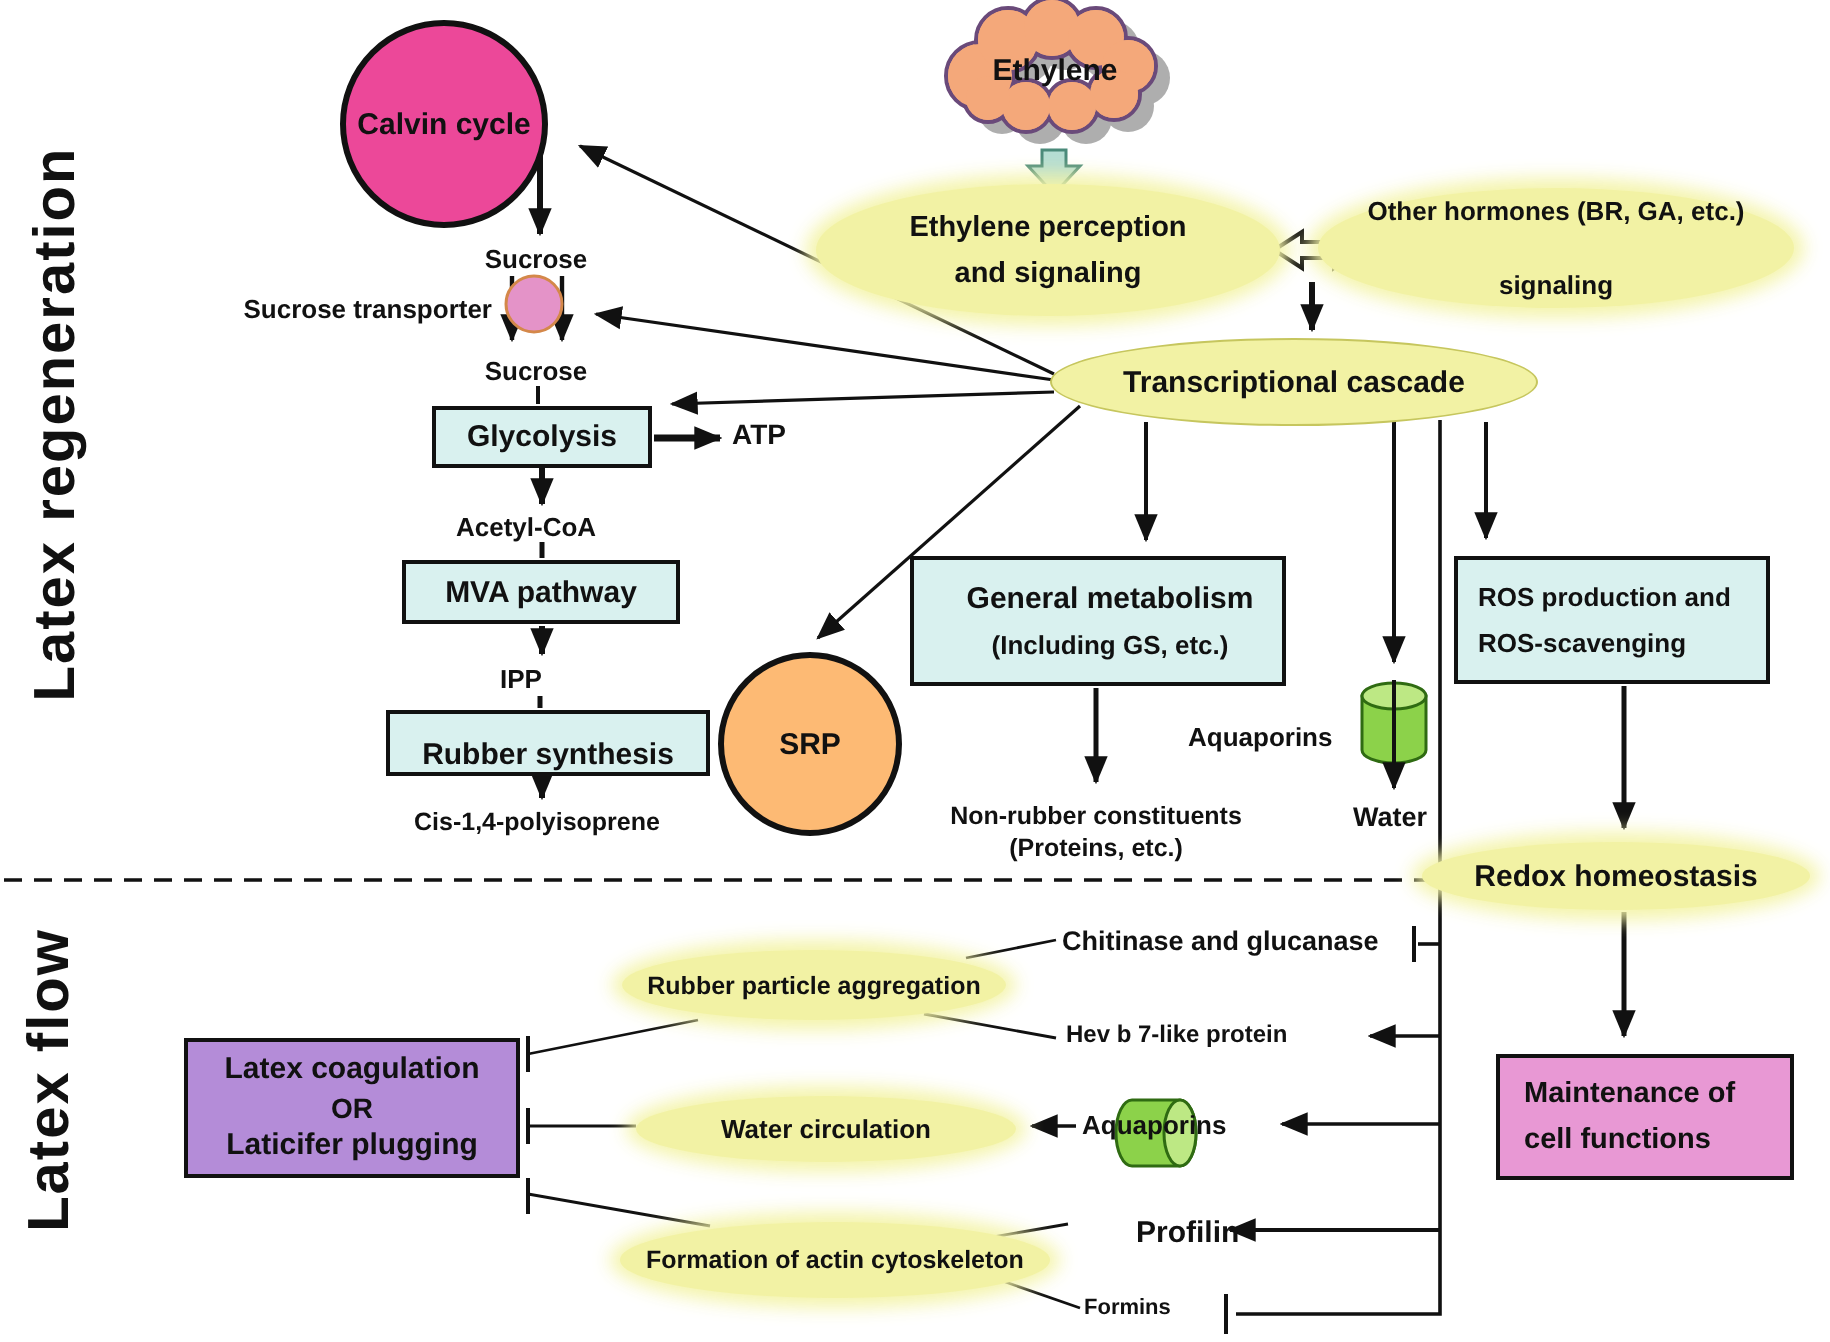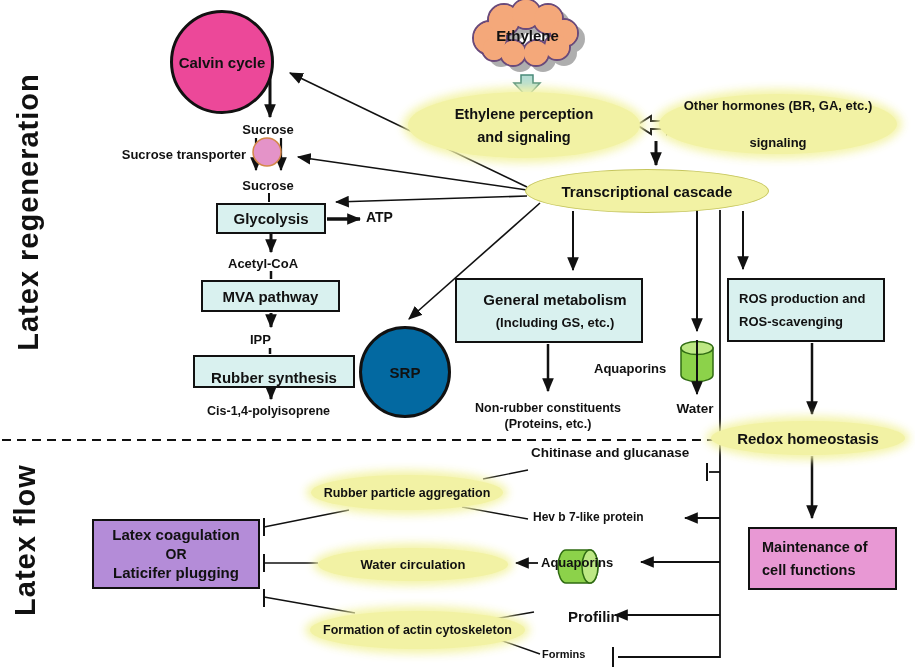--- a/index.html
+++ b/index.html
@@ -165,21 +165,21 @@
   <div class="txt" style="left:228px;top:256px;font-size:13px;">Acetyl-CoA</div>
   <div class="box ctr" style="left:201px;top:280px;width:139px;height:32px;font-size:15px;">
     <span>MVA pathway</span>
   </div>
   <div class="txt" style="left:250px;top:332px;font-size:13px;">IPP</div>
   <div class="box ctr" style="left:193px;top:355px;width:162px;height:33px;font-size:15px;justify-content:flex-end;">
     <span>Rubber synthesis</span>
   </div>
   <div class="txt" style="left:196px;top:404px;width:145px;text-align:center;font-size:12.5px;">Cis-1,4-polyisoprene</div>
 
-  <div class="circle ctr" style="left:359px;top:326px;width:92px;height:92px;background:#0369a1;border:3px solid #111;font-size:15px;">
+  <div class="circle ctr" style="left:359px;top:326px;width:92px;height:92px;background:#fdba74;border:3px solid #111;font-size:15px;">
     <span>SRP</span>
   </div>
 
   <div class="box ctr" style="left:455px;top:278px;width:188px;height:65px;row-gap:7px;padding-left:12px;">
     <div style="font-size:15px;">General metabolism</div>
     <div style="font-size:13px;">(Including GS, etc.)</div>
   </div>
   <div class="txt ctr" style="left:458px;top:401px;width:180px;font-size:12.5px;line-height:1.25;">
     <div>Non-rubber constituents</div>
     <div>(Proteins, etc.)</div>
@@ -194,21 +194,21 @@
   </div>
 
   <div class="yell ctr" style="left:711px;top:421px;width:194px;height:34px;font-size:15px;">
     <span>Redox homeostasis</span>
   </div>
   <div style="position:absolute;z-index:2;left:748px;top:527px;width:149px;height:63px;background:#e898d4;border:2.5px solid #111;box-sizing:border-box;display:flex;flex-direction:column;justify-content:center;row-gap:7px;padding-left:12px;font-size:14.5px;">
     <div>Maintenance of</div>
     <div>cell functions</div>
   </div>
 
-  <div class="txt" style="left:531px;top:445px;font-size:13.5px;">Chitinase and glucanase</div>
+  <div class="txt" style="left:531px;top:463px;font-size:13.5px;">Chitinase and glucanase</div>
   <div class="txt" style="left:533px;top:510px;font-size:12px;">Hev b 7-like protein</div>
   <div class="txt" style="left:541px;top:555px;font-size:13px;">Aquaporins</div>
   <div class="txt" style="left:537px;top:608px;font-size:15px;padding-left:31px;">Profilin</div>
   <div class="txt" style="left:542px;top:648px;font-size:11px;">Formins</div>
 
   <div class="yell ctr" style="left:318px;top:548px;width:190px;height:33px;font-size:13px;">
     <span>Water circulation</span>
   </div>
   <div class="yell ctr" style="left:311px;top:475px;width:192px;height:35px;font-size:12.5px;white-space:nowrap;">
     <span>Rubber particle aggregation</span>

